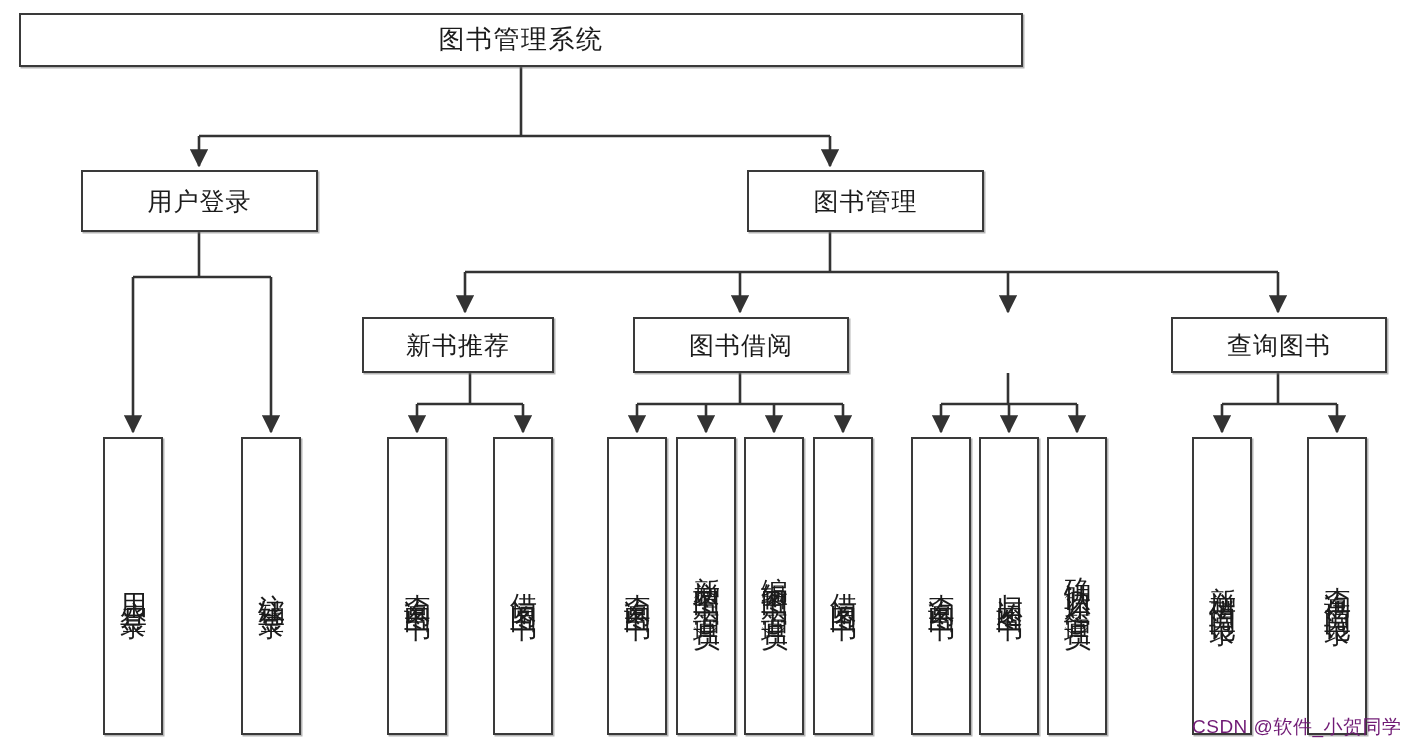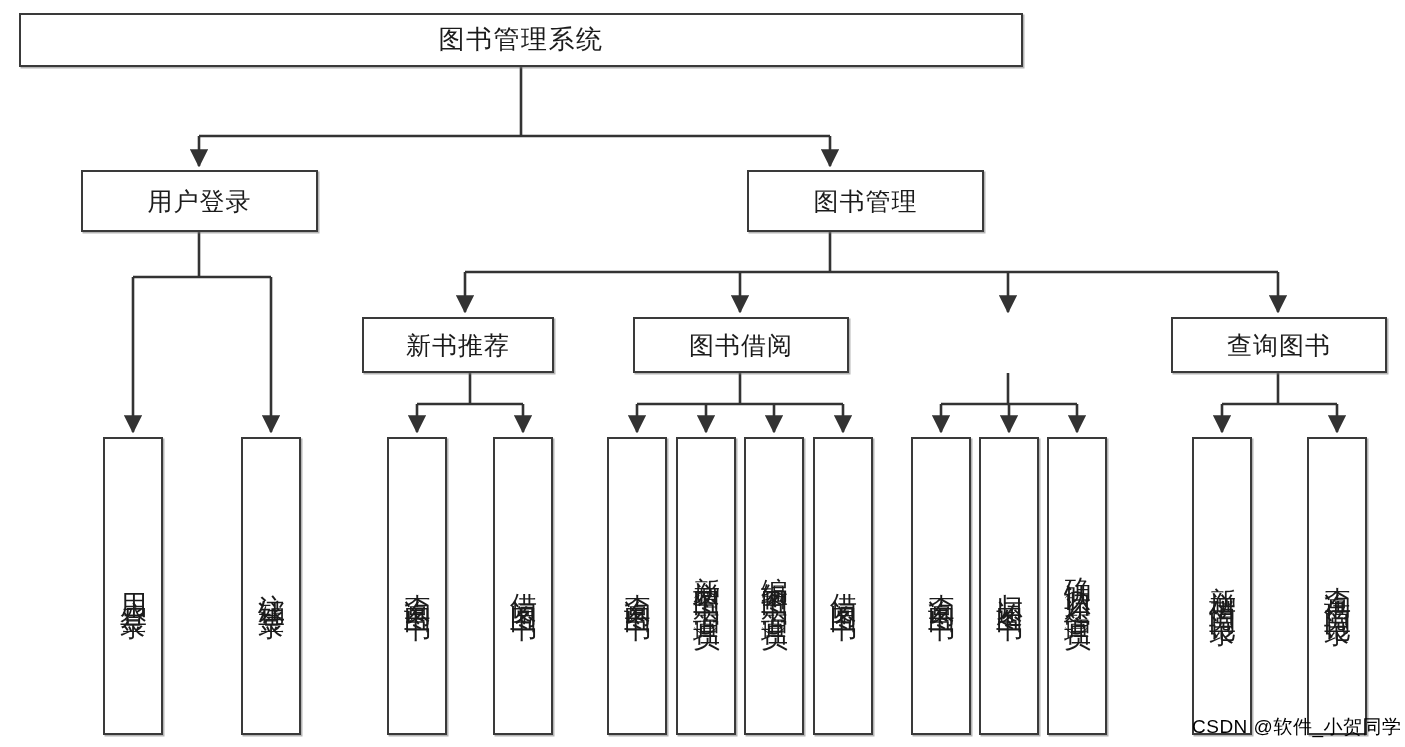--- a/index.html
+++ b/index.html
@@ -69,21 +69,21 @@
     white-space: nowrap;
     margin: 0 auto;
   }
   .node.vert {
     align-items: center;
     padding-top: 0;
   }
   .watermark {
     position: absolute;
     font-size: 19px;
-    color: #000000;
+    color: #701a75;
     letter-spacing: 0.5px;
     white-space: nowrap;
     z-index: 6;
     user-select: none;
   }
 </style>
 </head>
 <body>
 
 <div id="canvas">

